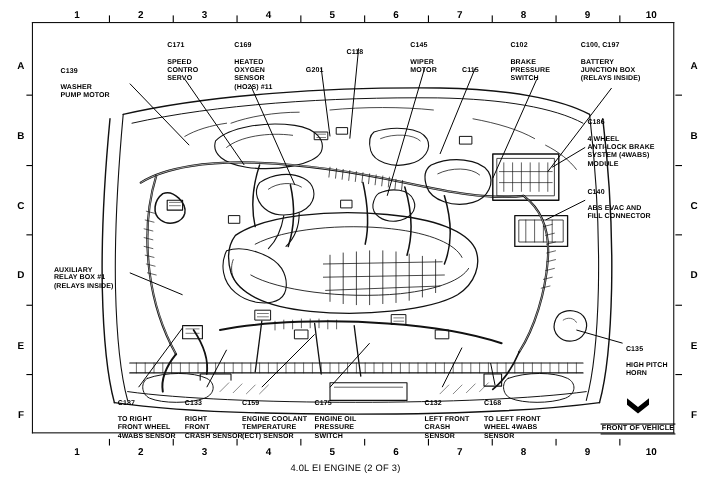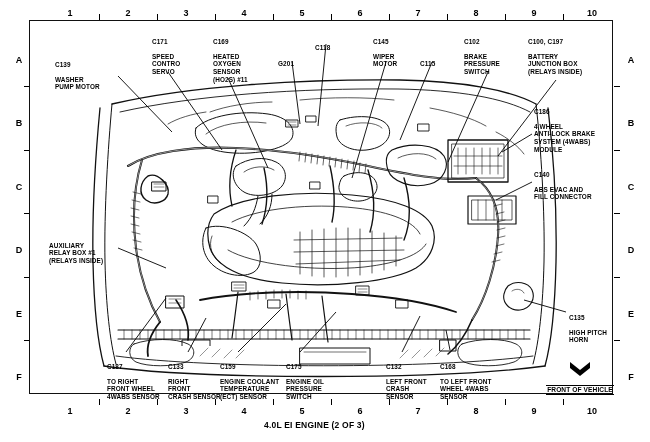--- a/index.html
+++ b/index.html
@@ -32,21 +32,21 @@
     position:absolute;font-size:6.4px;line-height:7.6px;font-weight:bold;
     color:#000;letter-spacing:.1px;white-space:pre-line;
   }
   .callout.r{text-align:left;}
 
   
   svg.overlay{position:absolute;left:0;top:0;width:650px;height:442px;pointer-events:none;}
 
   
   #title{
-    position:absolute;font-size:8.5px;font-weight:bold;color:#000;
+    position:absolute;font-size:8.5px;font-weight:normal;color:#000;
     letter-spacing:.2px;
   }
   
   #fov{position:absolute;text-align:center;}
   #fov .lbl{
     font-size:6.6px;font-weight:bold;letter-spacing:.1px;color:#000;
     border-top:1px solid #000;border-bottom:1px solid #000;padding:0 1px;
     display:inline-block;line-height:8px;
   }
   #fov .chev{display:block;line-height:0;margin-bottom:1px;}

